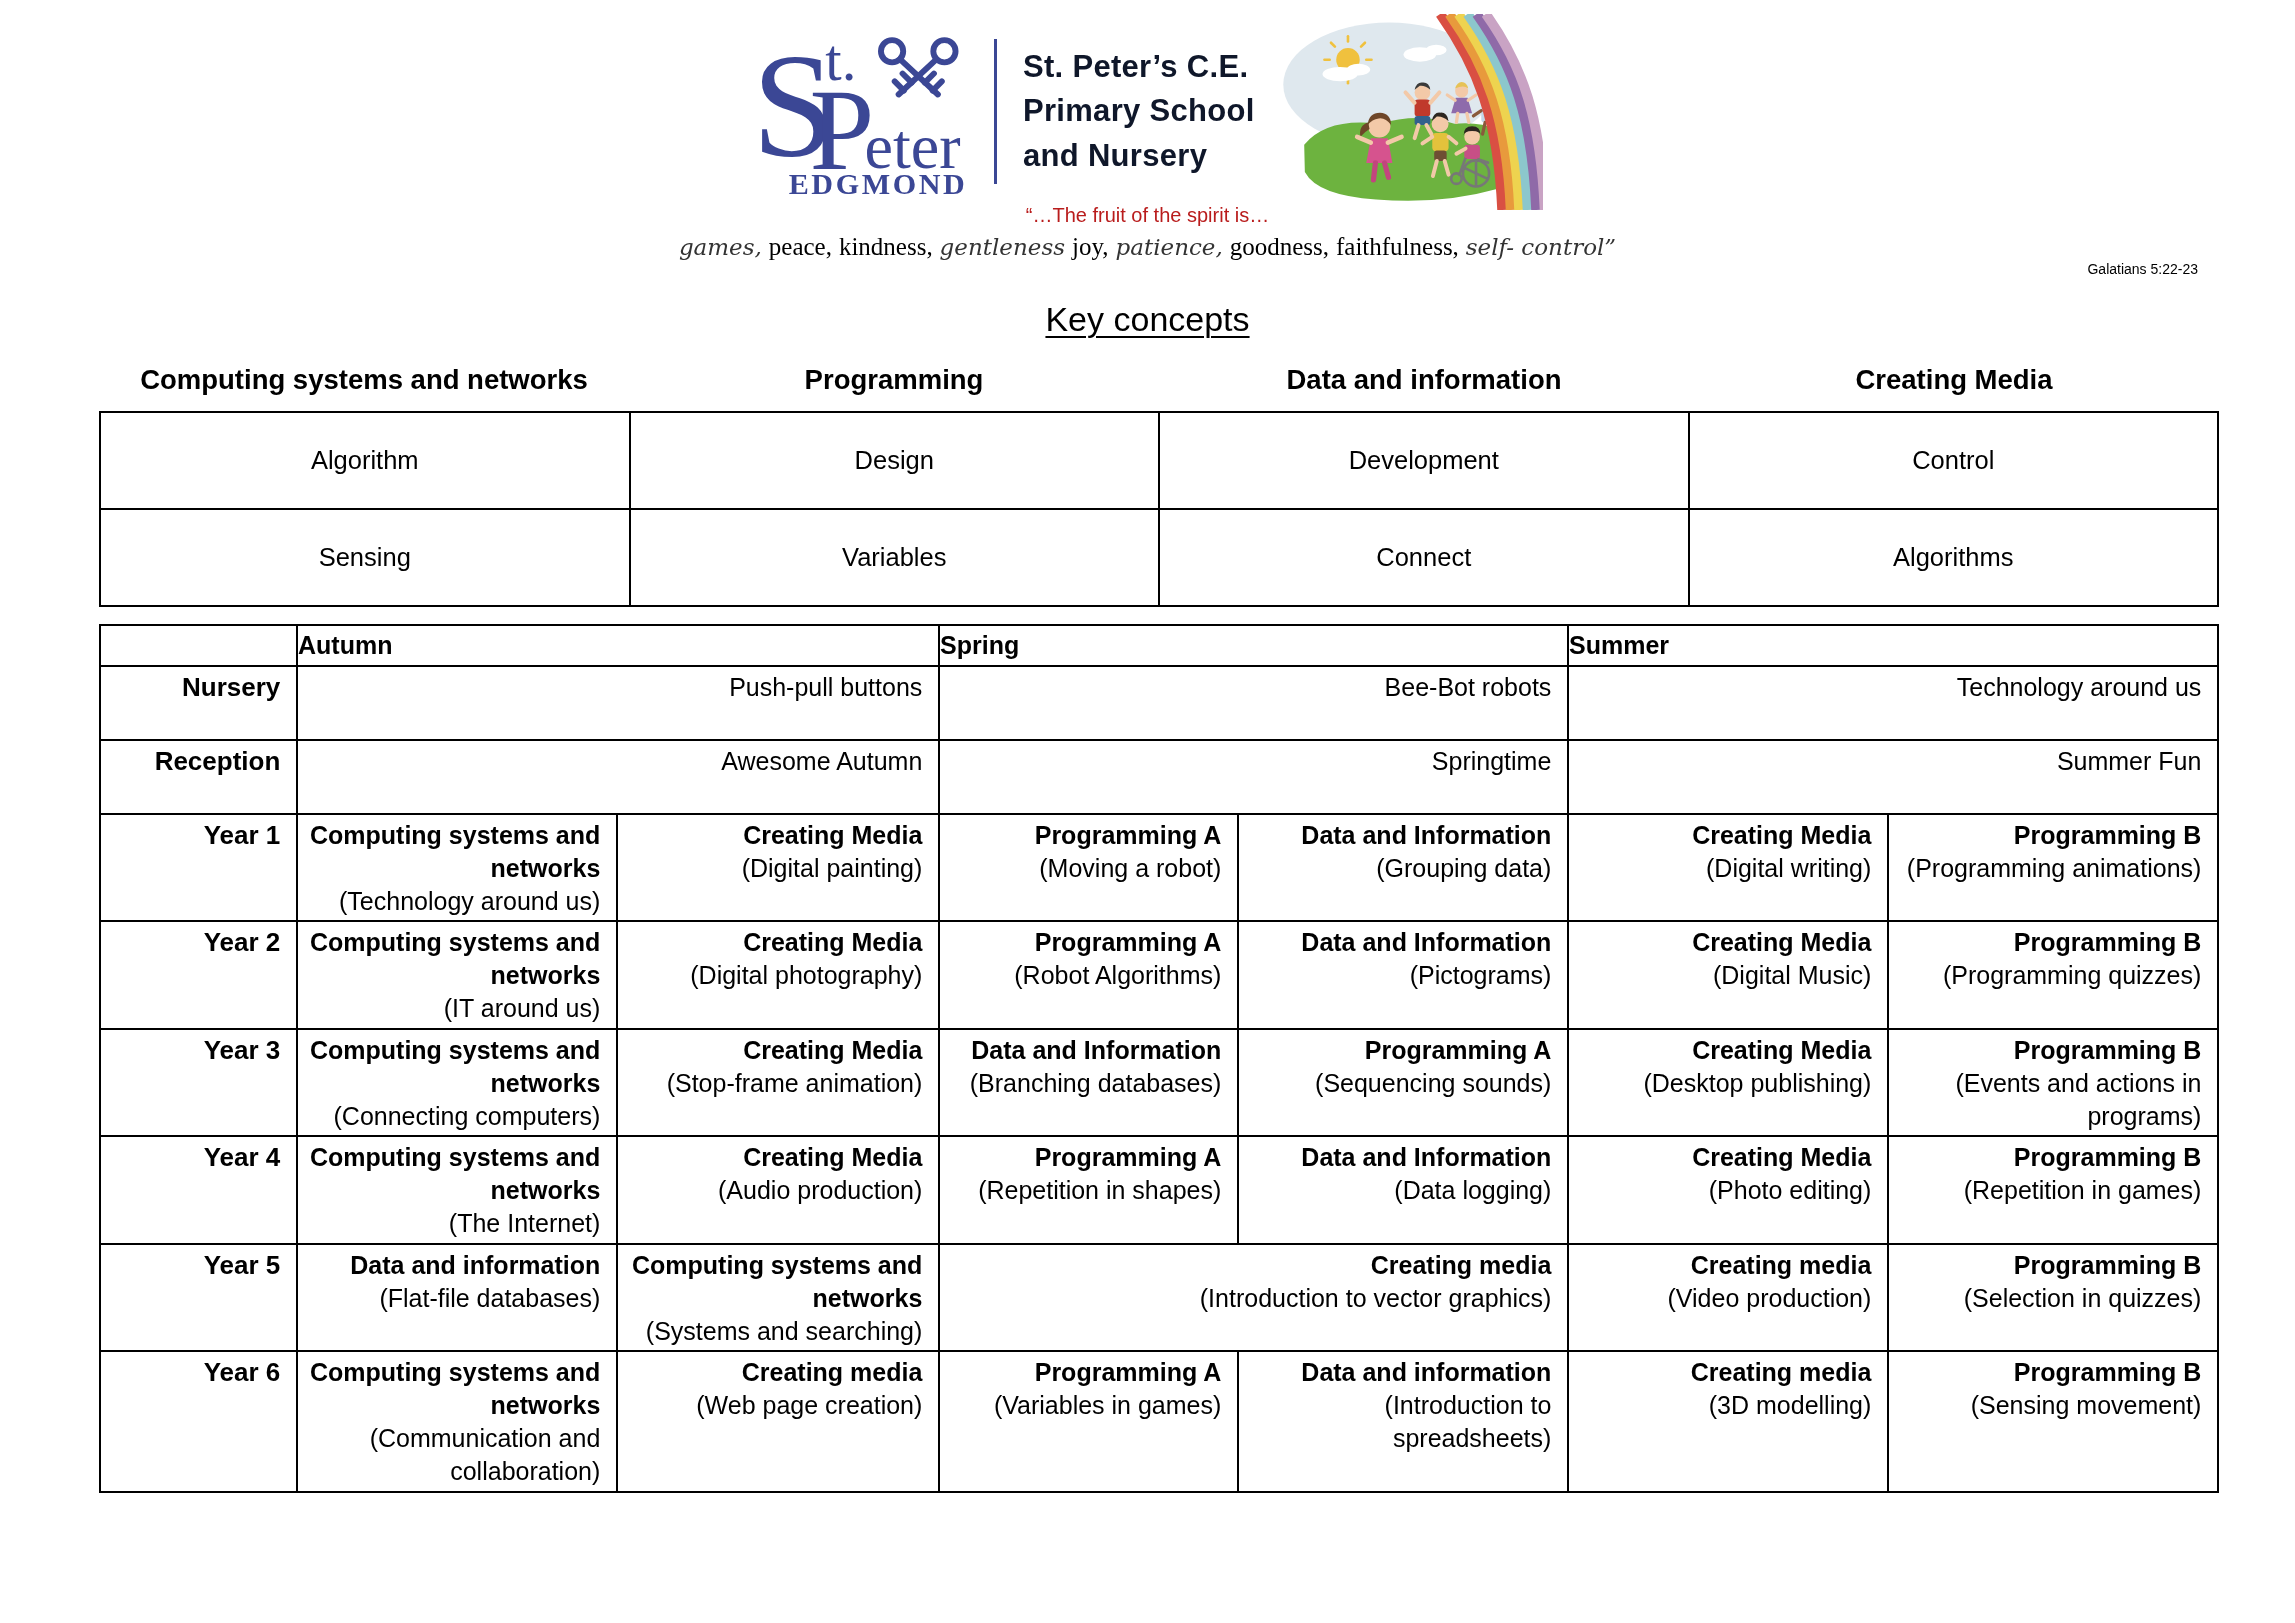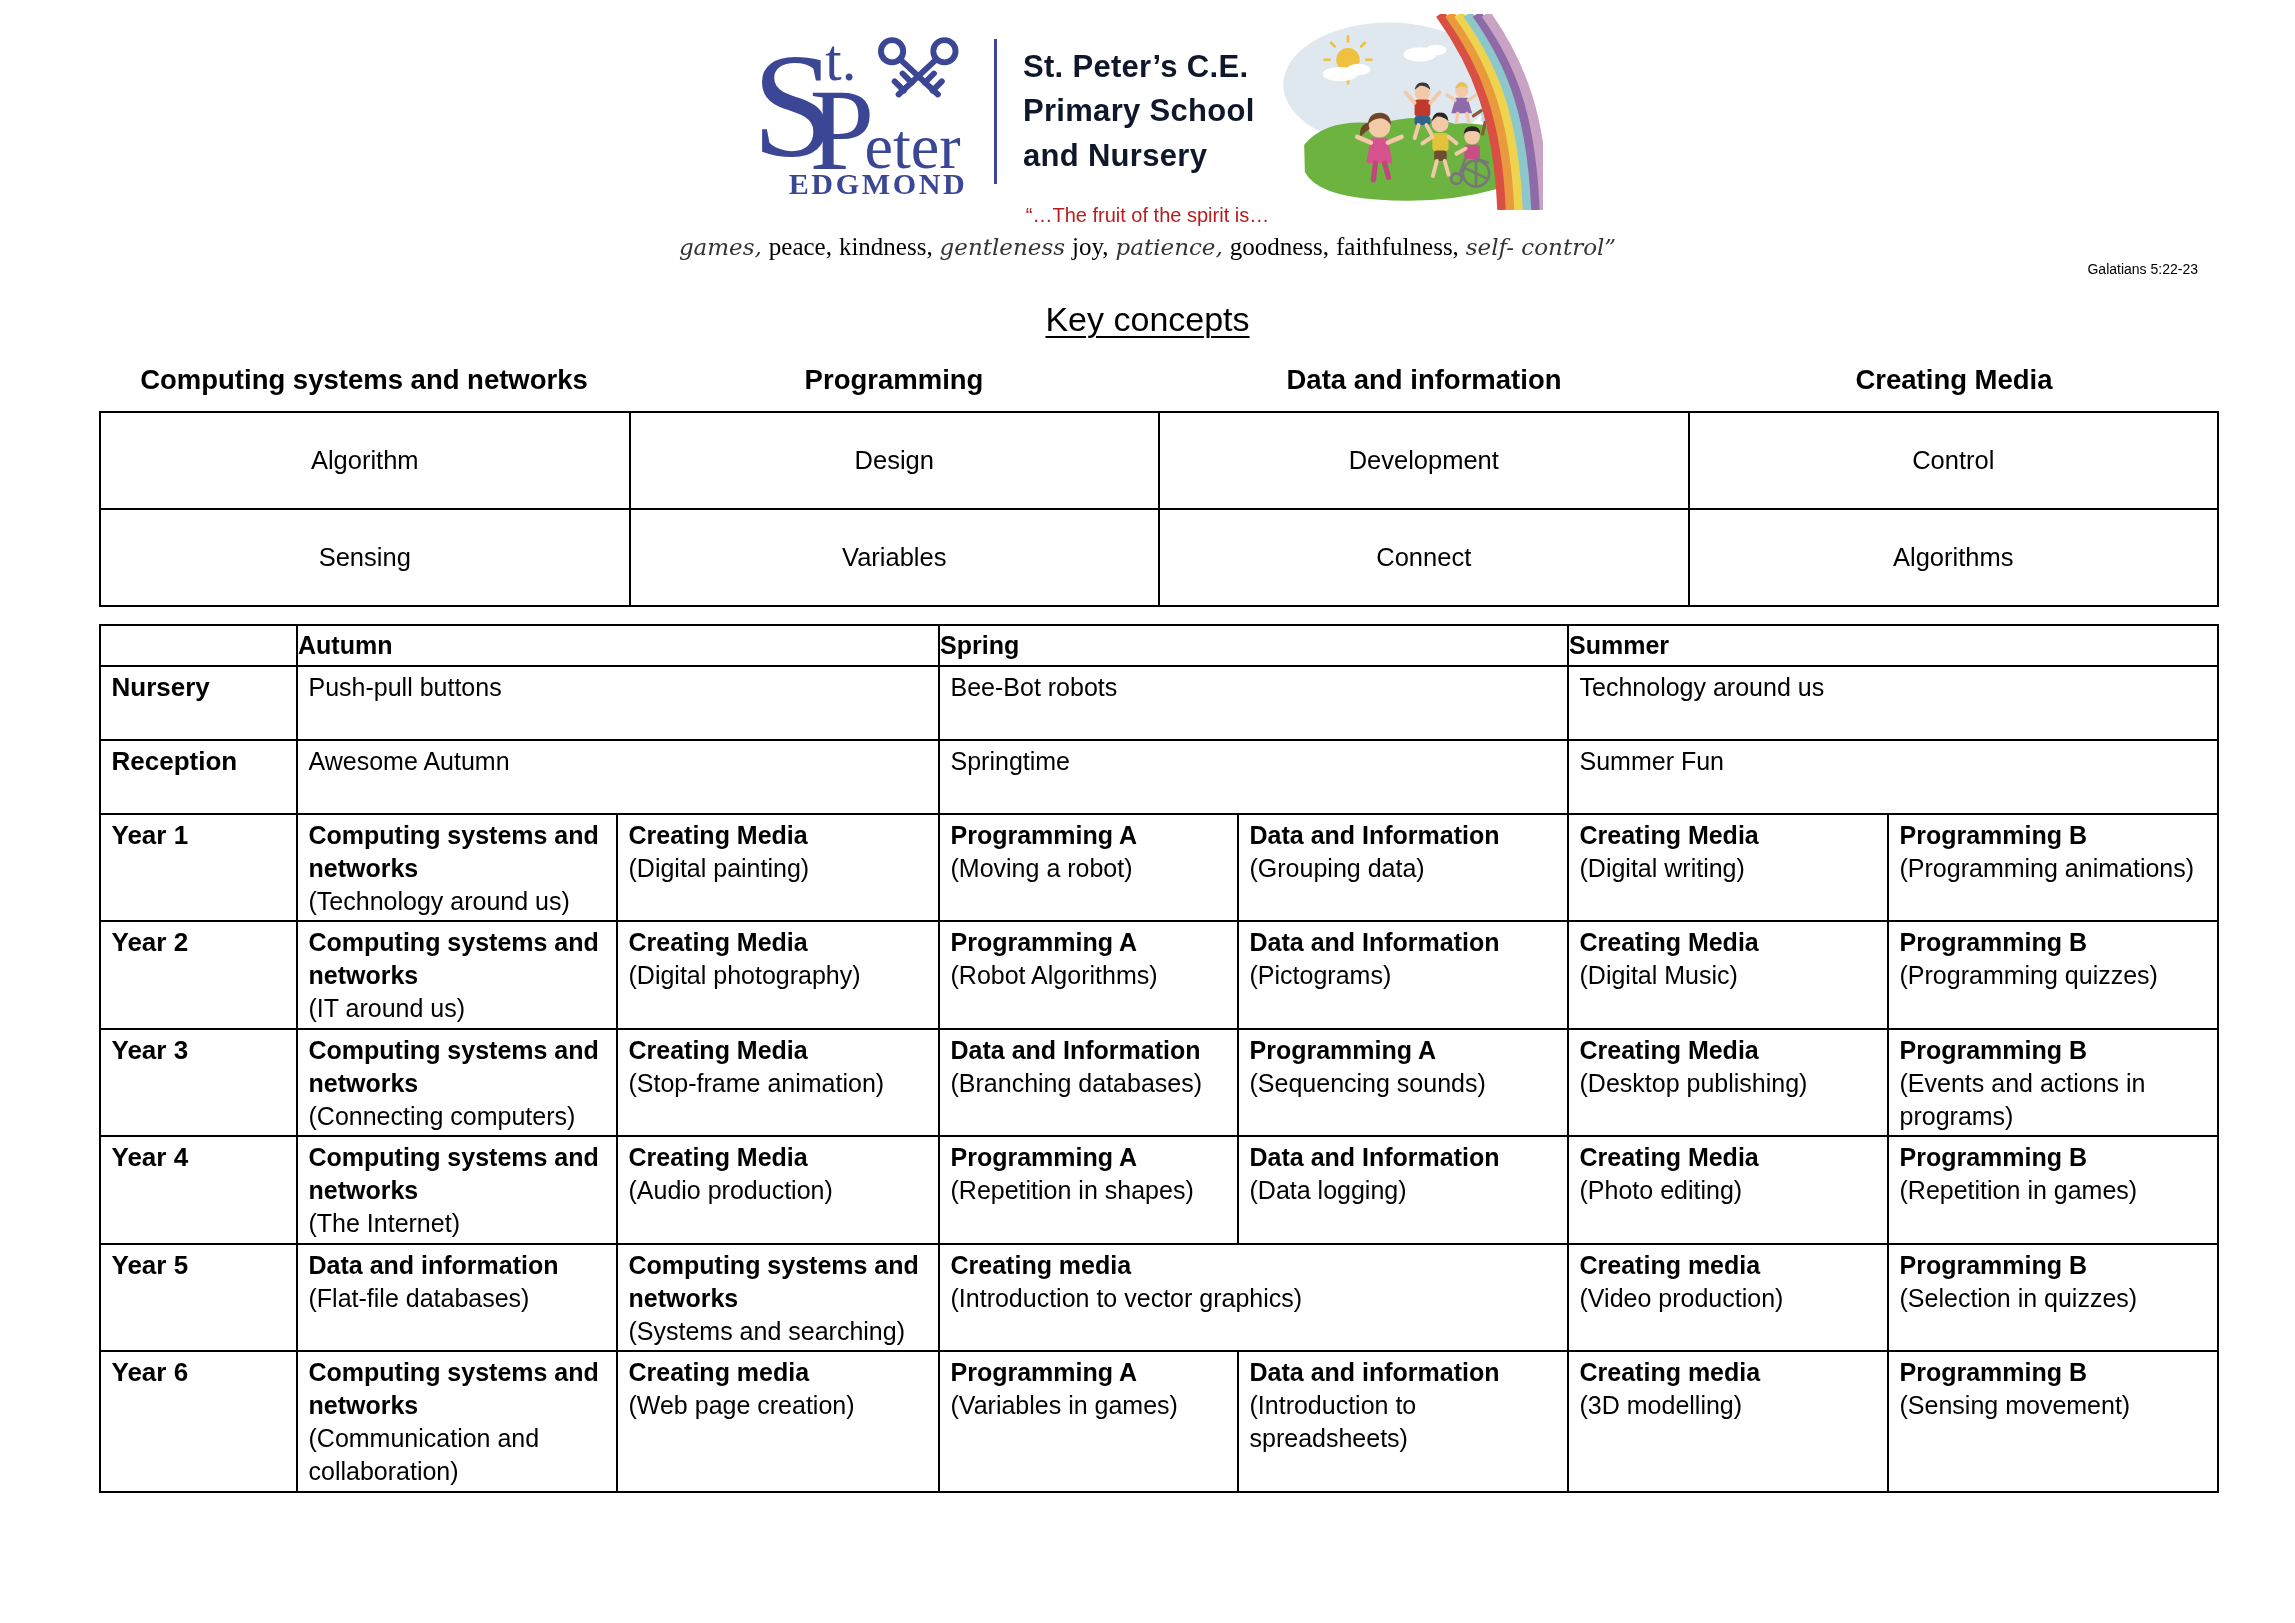--- a/index.html
+++ b/index.html
@@ -30,21 +30,21 @@
   .concept-headers { width:2120px; margin:25px 0 0 99px; display:grid;
                      grid-template-columns:repeat(4,1fr); font-weight:bold; font-size:27.5px; text-align:center; }
   table { border-collapse:collapse; table-layout:fixed; }
   .key-table { width:2120px; margin:14.4px 0 0 99px; }
   .key-table td { border:2px solid #000; border-top-width:2.6px; border-bottom-width:2.6px;
                   height:97px; text-align:center; vertical-align:middle; font-size:25.5px; }
   
   .curr-table { width:2120px; margin:17px 0 0 99px; }
   .curr-table th, .curr-table td {
     border:2px solid #000; border-top-width:2.6px; border-bottom-width:2.6px;
-    vertical-align:top; text-align:left; padding:3.9px 15.7px 2.6px 10.5px;
+    vertical-align:top; text-align:right; padding:3.9px 15.7px 2.6px 10.5px;
     font-size:25px; line-height:33px; font-weight:normal;
   }
   .curr-table th.term { text-align:left; vertical-align:middle; font-weight:bold; height:41px; padding:0; }
   .curr-table th.corner { height:41px; }
   .curr-table td.ylabel { font-weight:bold; font-size:26px; }
   .row-early td { height:74px; }
   .row-year  td { height:102px; }
   .curr-table strong { font-weight:bold; }
 </style>
 </head>

